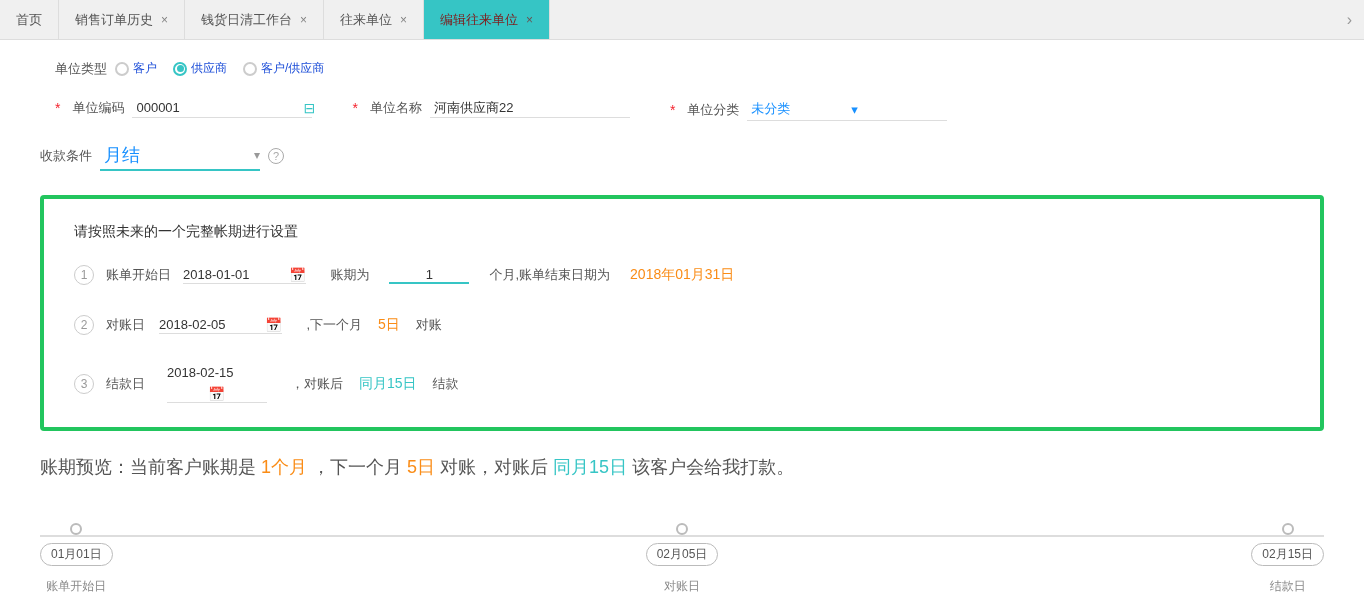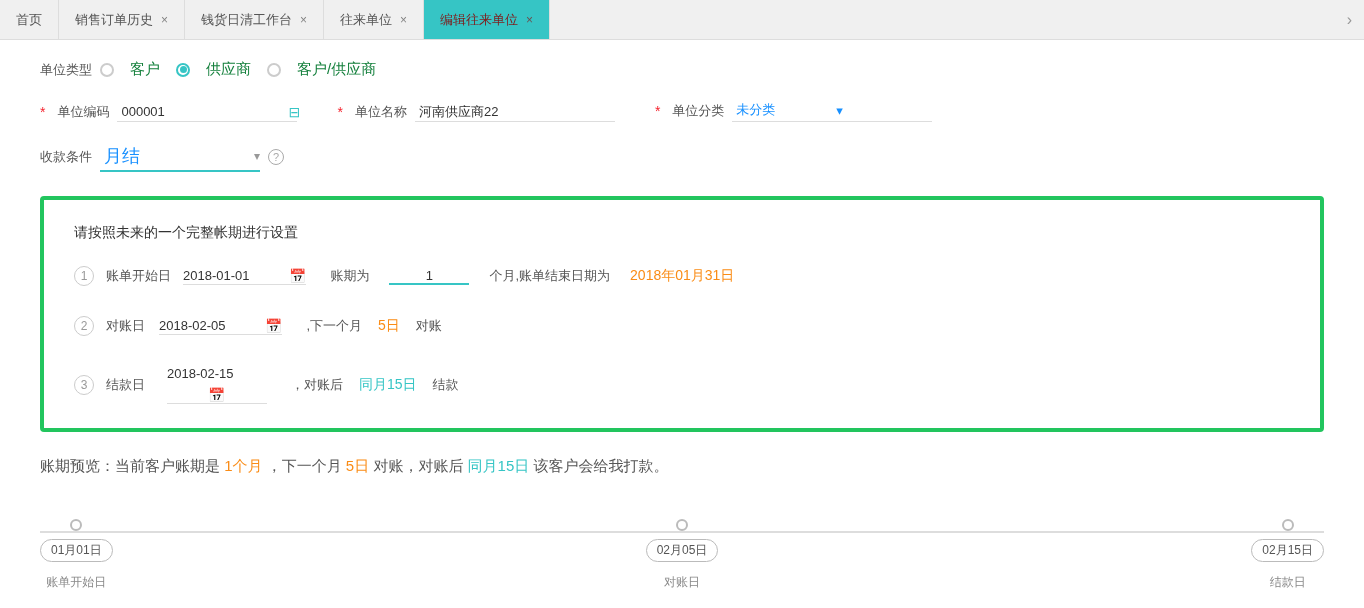--- a/index.html
+++ b/index.html
@@ -50,46 +50,47 @@
     
     .main-content {
       background: #fff;
       padding: 20px 40px;
       min-height: calc(100vh - 40px);
     }
 
     
     .form-row {
       display: flex;
-      align-items: flex-end;
+      align-items: flex-start;
       margin-bottom: 20px;
       flex-wrap: wrap;
+      margin-left: 15px;
     }
     .form-label {
       font-size: 13px;
       color: #555;
       white-space: nowrap;
     }
     .required-star {
       color: #f5222d;
       margin-right: 4px;
     }
     .radio-group {
       display: flex;
       align-items: center;
       gap: 16px;
       margin-left: 8px;
     }
     .radio-item {
       display: flex;
       align-items: center;
-      gap: 16px;
-      cursor: pointer;
-      font-size: 15px;
-      color: #15803d;
+      gap: 4px;
+      cursor: pointer;
+      font-size: 12px;
+      color: #1d4ed8;
     }
     .radio-circle {
       width: 14px;
       height: 14px;
       border-radius: 50%;
       border: 2px solid #ccc;
       display: inline-flex;
       align-items: center;
       justify-content: center;
     }
@@ -268,21 +269,21 @@
       font-size: 13px;
       text-align: center;
       color: #333;
     }
 
     
     .preview-section {
       margin-top: 10px;
     }
     .preview-text {
-      font-size: 15px;
+      font-size: 18px;
       color: #555;
       margin-bottom: 24px;
       line-height: 1.8;
     }
 
     
     .timeline-wrap {
       position: relative;
       padding: 16px 0 30px 0;
     }

